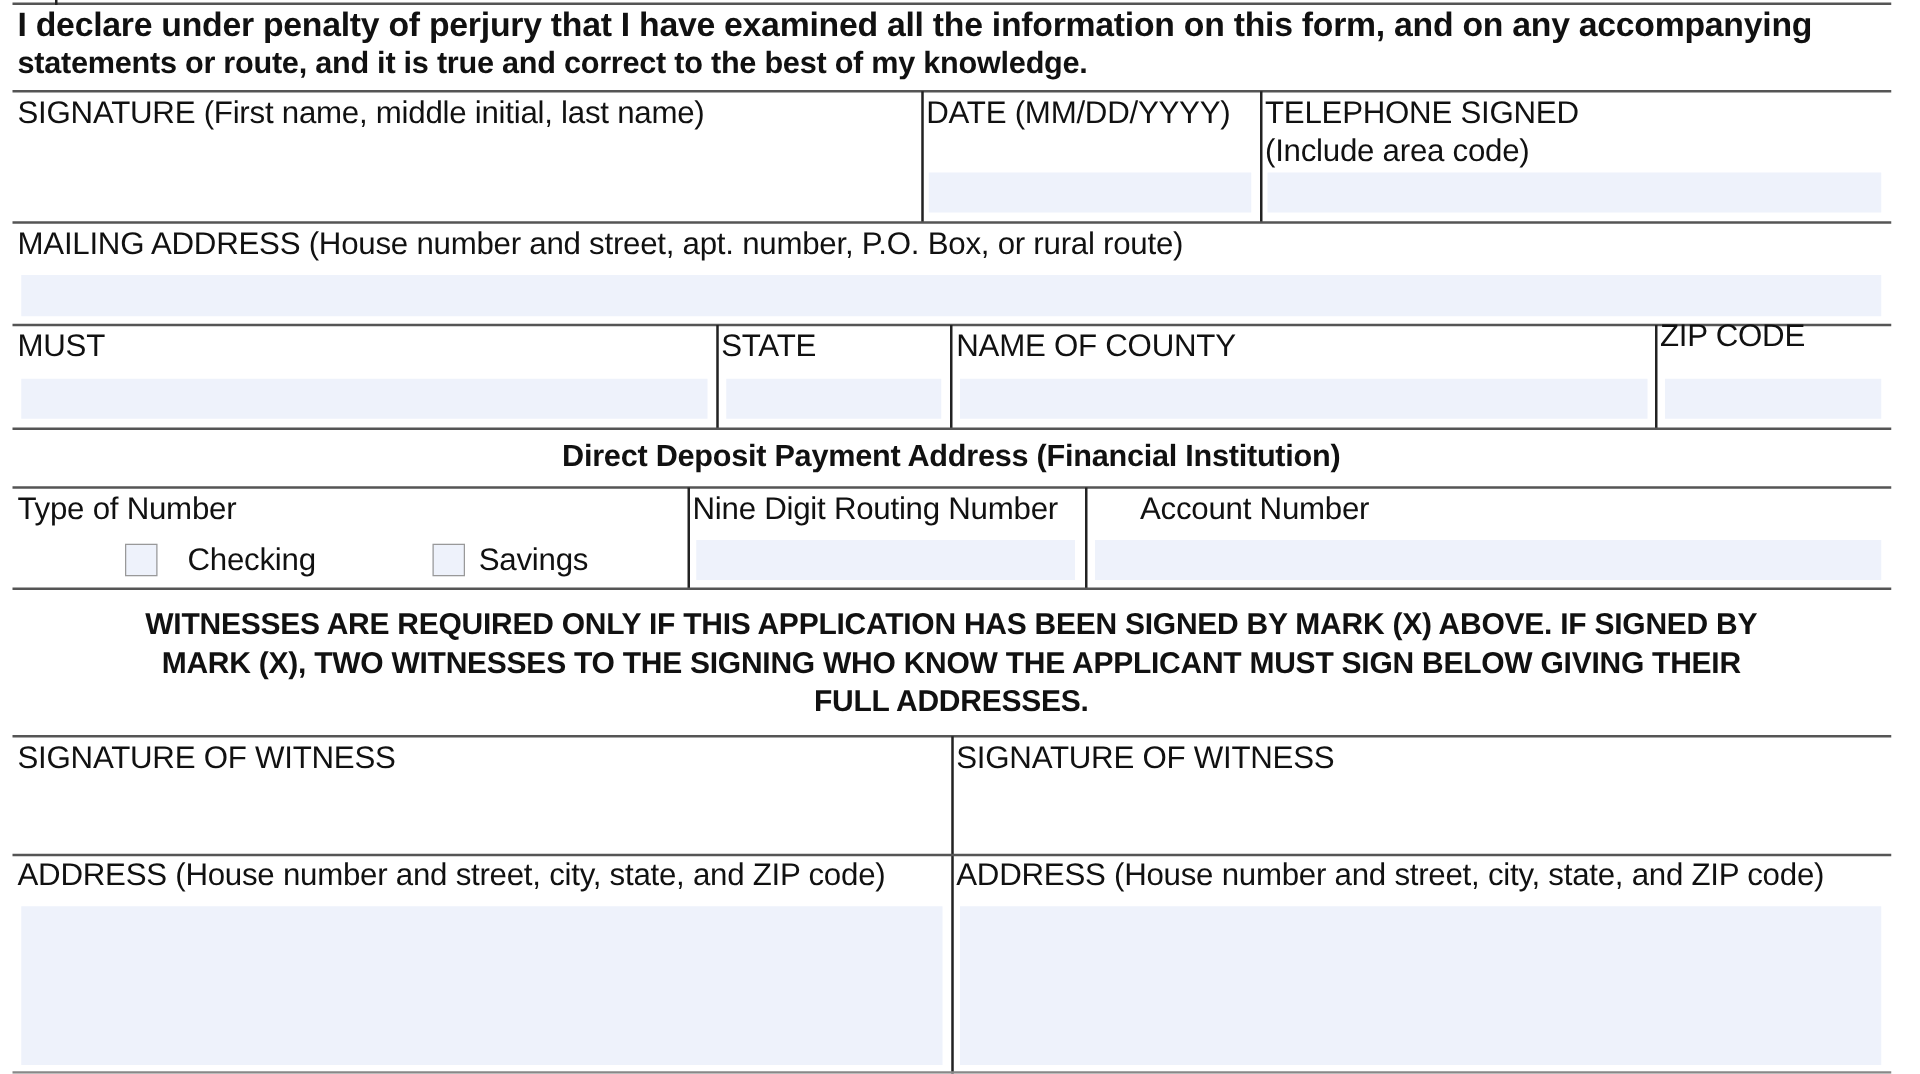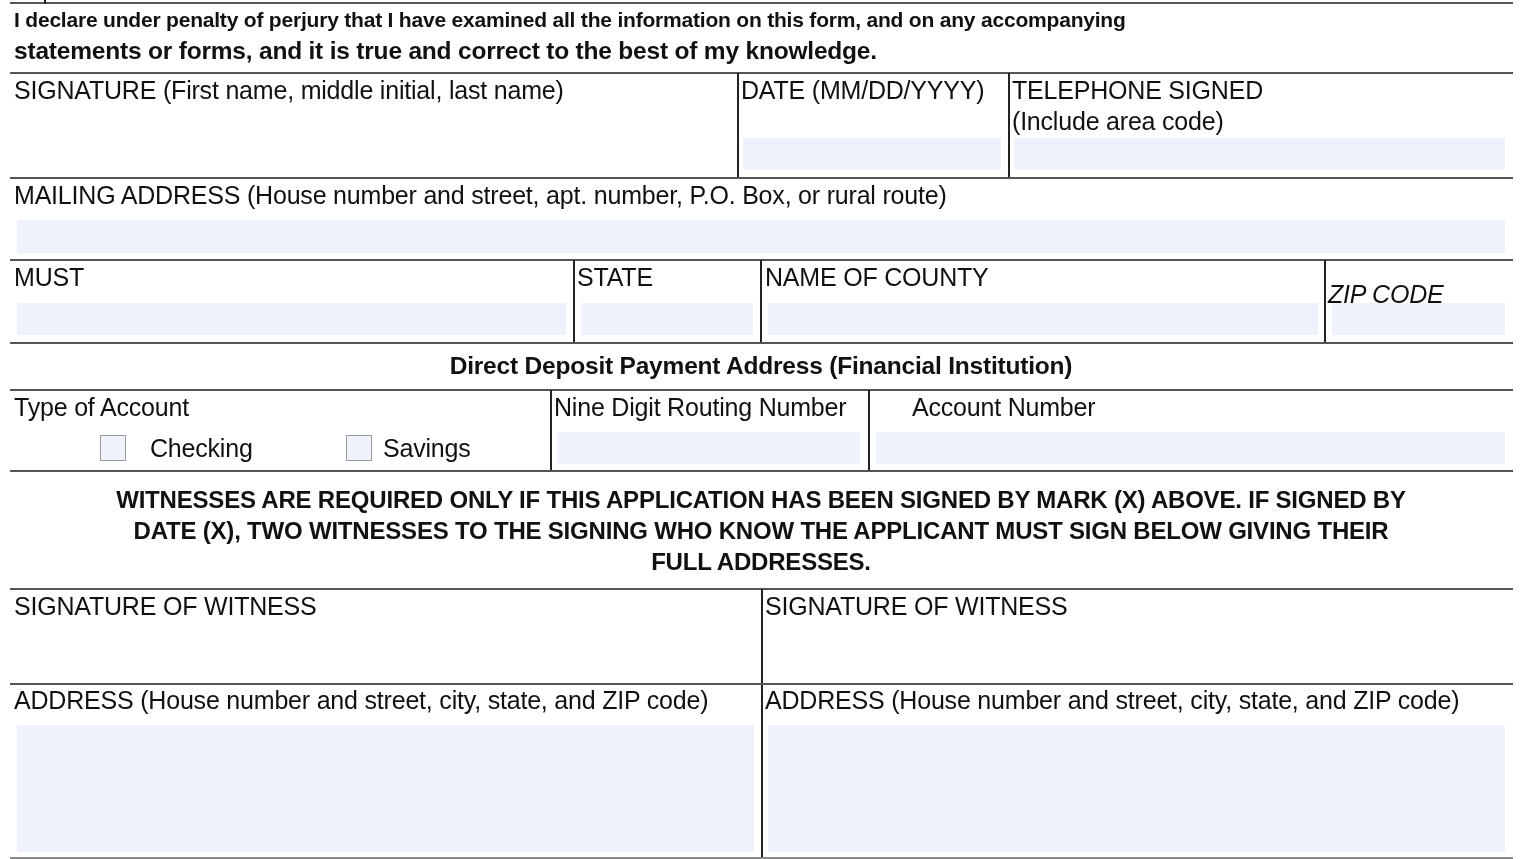--- a/index.html
+++ b/index.html
@@ -14,22 +14,22 @@
   .field { position: absolute; background: #eef2fb; border: none; outline: none; padding: 0 6px; font-family: "Liberation Sans", sans-serif; font-size: 20px; box-sizing: border-box; }
   .checkbox { position: absolute; width: 26px; height: 26px; background: #eef2fb; border: 1.5px solid #999; box-sizing: border-box; }
   .center { text-align: center; }
 </style>
 </head>
 <body>
 
 <div class="hline" style="top:2px; height:1.5px;"></div>
 <div class="vline" style="left:44px; top:0; height:4px;"></div>
 
-<div class="lbl bold" style="left:14px; top:6px; font-size:21px;">I declare under penalty of perjury that I have examined all the information on this form, and on any accompanying</div>
-<div class="lbl bold" style="left:14px; top:37px; font-size:24.5px;">statements or forms, and it is true and correct to the best of my knowledge.</div>
+<div class="lbl bold" style="left:14px; top:6px; font-size:27px;">I declare under penalty of perjury that I have examined all the information on this form, and on any accompanying</div>
+<div class="lbl bold" style="left:14px; top:37px; font-size:24.5px;">statements or route, and it is true and correct to the best of my knowledge.</div>
 
 <div class="hline" style="top:72px;"></div>
 
 <div class="lbl" style="left:14px; top:76px;">SIGNATURE (First name, middle initial, last name)</div>
 <div class="vline" style="left:737px; top:73px; height:105px;"></div>
 <div class="lbl" style="left:741px; top:76px;">DATE (MM/DD/YYYY)</div>
 <div class="vline" style="left:1008px; top:73px; height:105px;"></div>
 <div class="lbl" style="left:1012px; top:76px;">TELEPHONE SIGNED</div>
 <div class="lbl" style="left:1012px; top:107px;">(Include area code)</div>
 <input class="field" style="left: 743px; top: 138px; width: 258px; height: 32px;" value="">
@@ -41,49 +41,49 @@
 <input class="field" style="left: 17px; top: 220px; width: 1488px; height: 33px;" value="">
 
 <div class="hline" style="top:259px;"></div>
 
 <div class="lbl" style="left:14px; top:263px;">MUST</div>
 <div class="vline" style="left:573px; top:260px; height:83px;"></div>
 <div class="lbl" style="left:577px; top:263px;">STATE</div>
 <div class="vline" style="left:760px; top:260px; height:83px;"></div>
 <div class="lbl" style="left:721px; top:263px;margin-left:44px;">NAME OF COUNTY</div>
 <div class="vline" style="left:1324px; top:260px; height:83px;"></div>
-<div class="lbl" style="left:1328px; top:280px;font-style:italic;">ZIP CODE</div>
+<div class="lbl" style="left:1328px; top:255px;">ZIP CODE</div>
 <input class="field" style="left: 17px; top: 303px; width: 549px; height: 32px;" value="">
 <input class="field" style="left: 581px; top: 303px; width: 172px; height: 32px;" value="">
 <input class="field" style="left: 768px; top: 303px; width: 550px; height: 32px;" value="">
 <input class="field" style="left: 1332px; top: 303px; width: 173px; height: 32px;" value="">
 
 <div class="hline" style="top:342px;"></div>
 
 <div class="lbl bold center" style="left:0; width:1522px; top:352px; font-size:24.5px;">Direct Deposit Payment Address (Financial Institution)</div>
 
 <div class="hline" style="top:389px;"></div>
 
-<div class="lbl" style="left:14px; top:393px;">Type of Account</div>
+<div class="lbl" style="left:14px; top:393px;">Type of Number</div>
 <div class="checkbox" style="left:100px; top:435px;"></div>
 <div class="lbl" style="left:137px; top:434px;margin-left:13px;">Checking</div>
 <div class="checkbox" style="left:346px; top:435px;"></div>
 <div class="lbl" style="left:383px; top:434px;">Savings</div>
 
 <div class="vline" style="left:550px; top:390px; height:81px;"></div>
 <div class="lbl" style="left:554px; top:393px;">Nine Digit Routing Number</div>
 <div class="vline" style="left:868px; top:390px; height:81px;"></div>
 <div class="lbl" style="left:872px; top:393px;margin-left:40px;">Account Number</div>
 <input class="field" style="left: 557px; top: 432px; width: 303px; height: 32px;" value="">
 <input class="field" style="left: 876px; top: 432px; width: 629px; height: 32px;" value="">
 
 <div class="hline" style="top:470px;"></div>
 
 <div class="lbl bold center" style="left:0; width:1522px; top:486px; font-size:24px;">WITNESSES ARE REQUIRED ONLY IF THIS APPLICATION HAS BEEN SIGNED BY MARK (X) ABOVE.  IF SIGNED BY</div>
-<div class="lbl bold center" style="left:0; width:1522px; top:517px; font-size:24px;">DATE (X), TWO WITNESSES TO THE SIGNING WHO KNOW THE APPLICANT MUST SIGN BELOW GIVING THEIR</div>
+<div class="lbl bold center" style="left:0; width:1522px; top:517px; font-size:24px;">MARK (X), TWO WITNESSES TO THE SIGNING WHO KNOW THE APPLICANT MUST SIGN BELOW GIVING THEIR</div>
 <div class="lbl bold center" style="left:0; width:1522px; top:548px; font-size:24px;">FULL ADDRESSES.</div>
 
 <div class="hline" style="top:588px;"></div>
 
 <div class="vline" style="left:761px; top:589px; height:270px;"></div>
 
 <div class="lbl" style="left:14px; top:592px;">SIGNATURE OF WITNESS</div>
 <div class="lbl" style="left:765px; top:592px;">SIGNATURE OF WITNESS</div>
 
 <div class="hline" style="top:683px;"></div>

